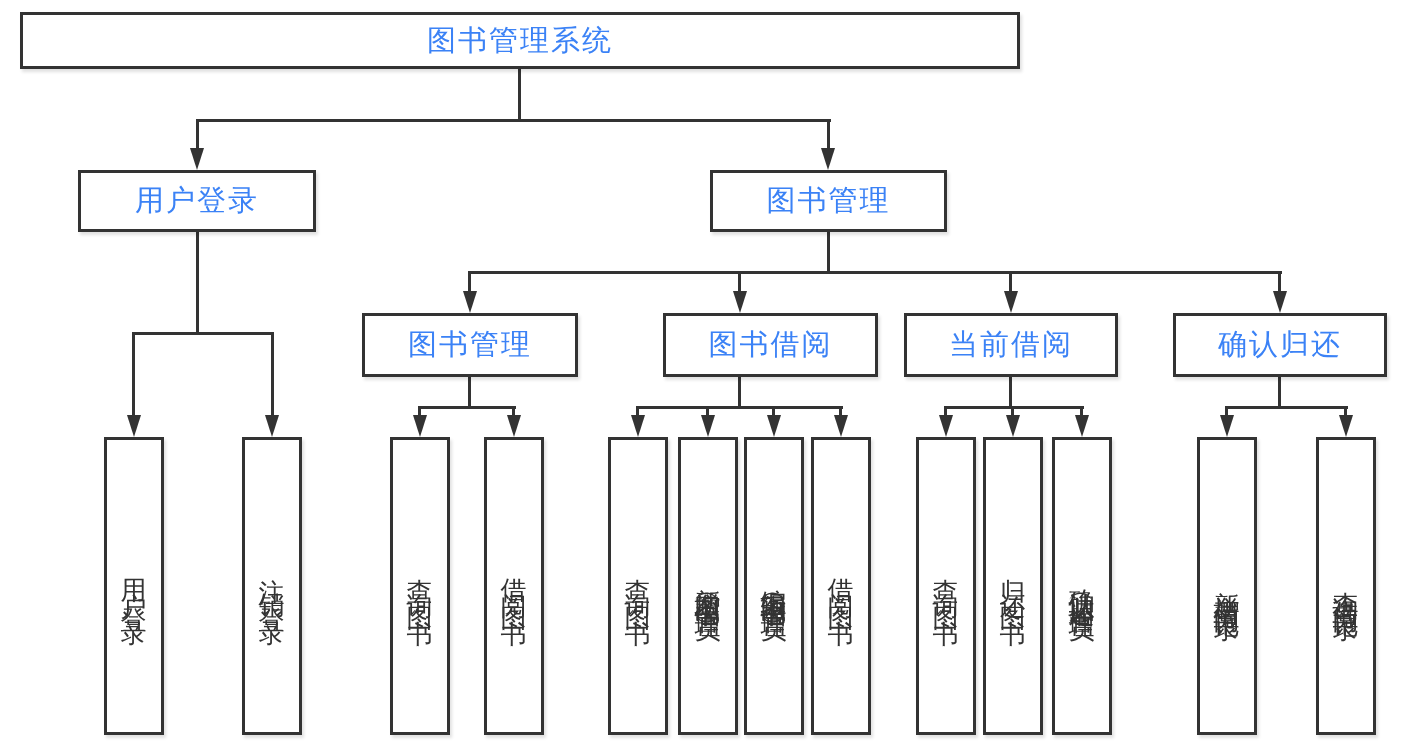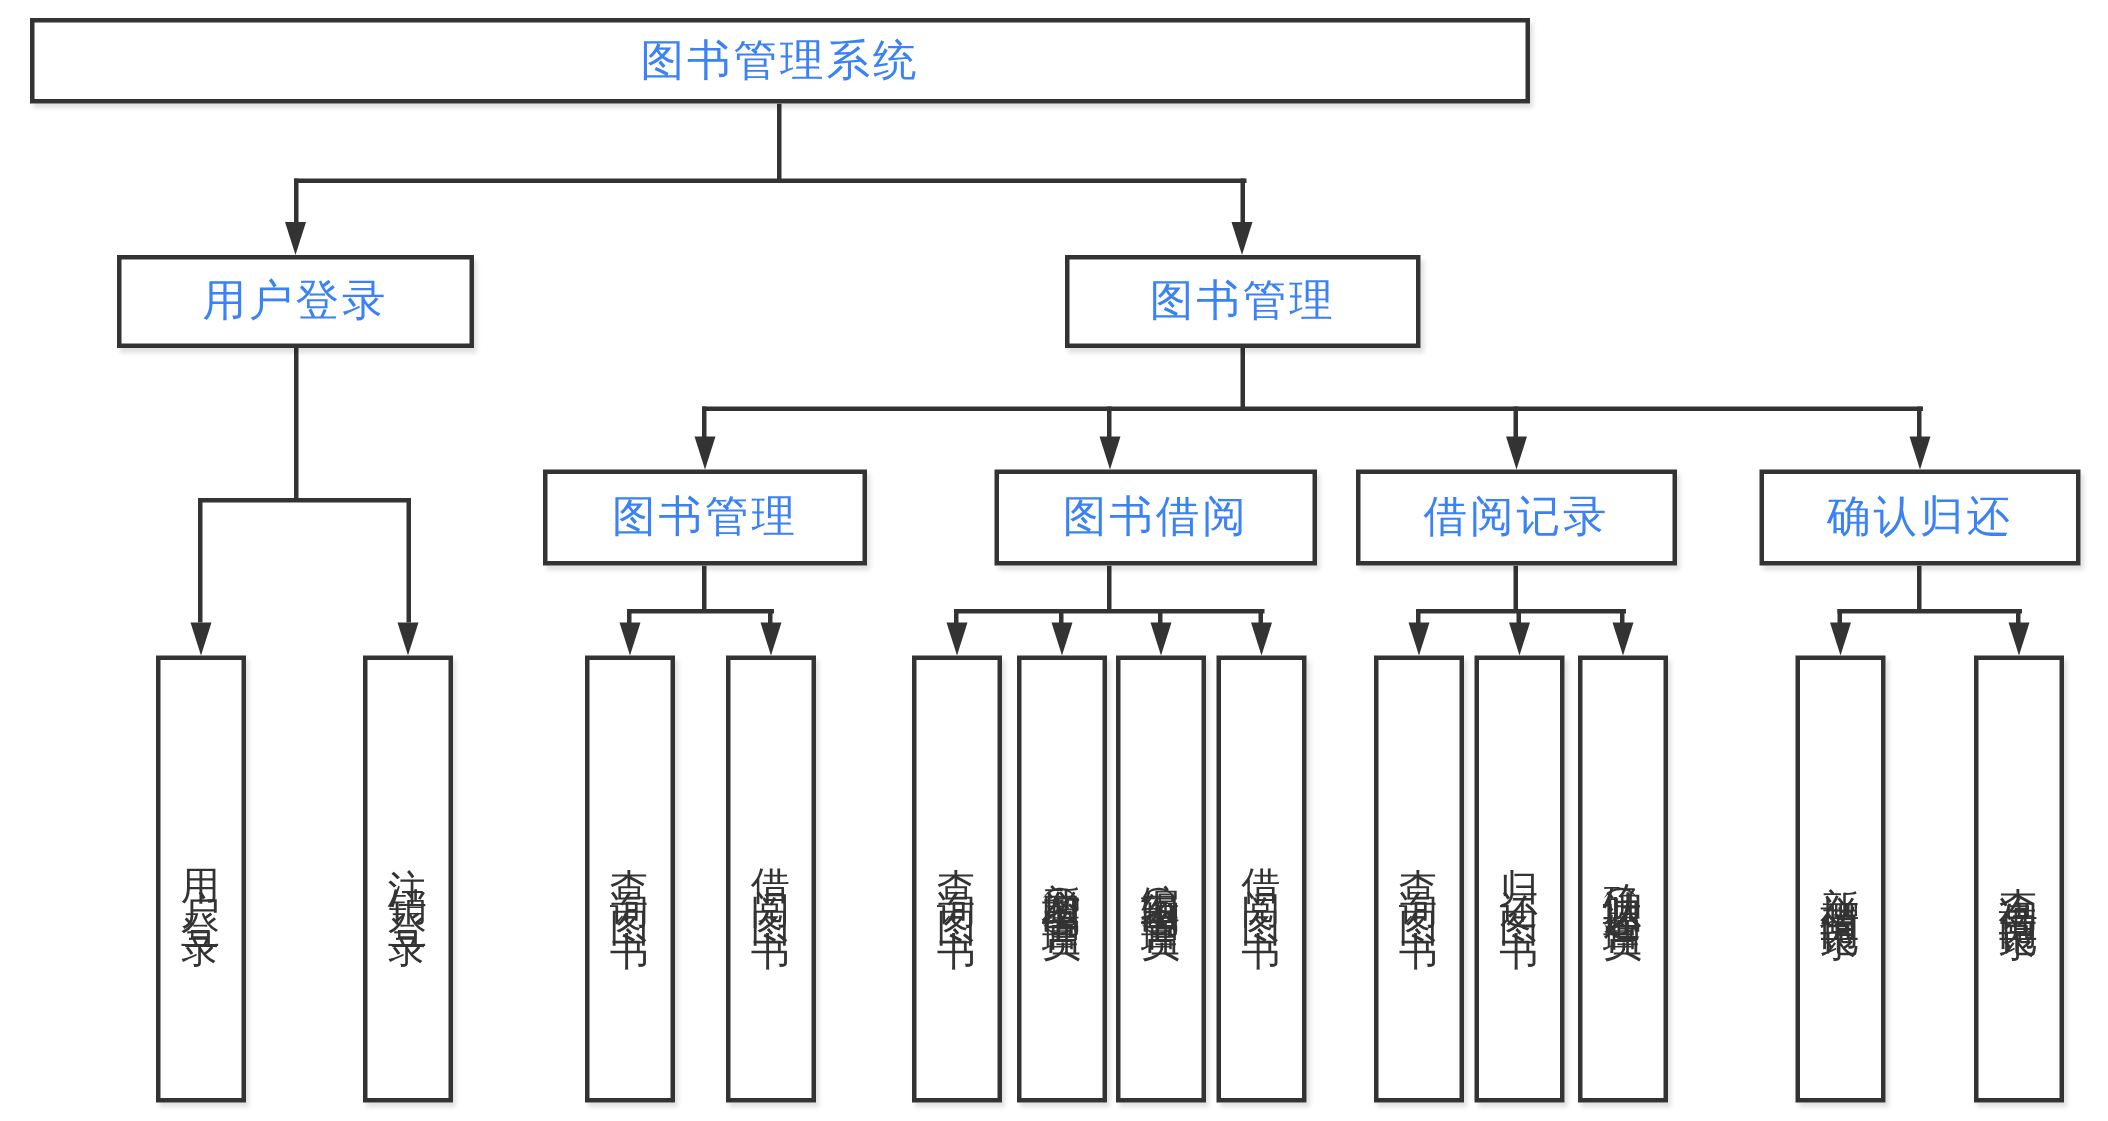--- a/index.html
+++ b/index.html
@@ -84,21 +84,21 @@
 
   <div class="box" style="left:362px;top:313px;width:216px;height:64px;">
     <span class="hlabel">图书管理</span>
   </div>
 
   <div class="box" style="left:663px;top:313px;width:215px;height:64px;">
     <span class="hlabel">图书借阅</span>
   </div>
 
   <div class="box" style="left:904px;top:313px;width:214px;height:64px;">
-    <span class="hlabel">借阅记录</span>
+    <span class="hlabel">当前借阅</span>
   </div>
 
   <div class="box" style="left:1173px;top:313px;width:214px;height:64px;">
     <span class="hlabel">确认归还</span>
   </div>
 
   <div class="box" style="left:104px;top:437px;width:60px;height:298px;">
     <span class="vlabel v4">用户登录</span>
   </div>
 

